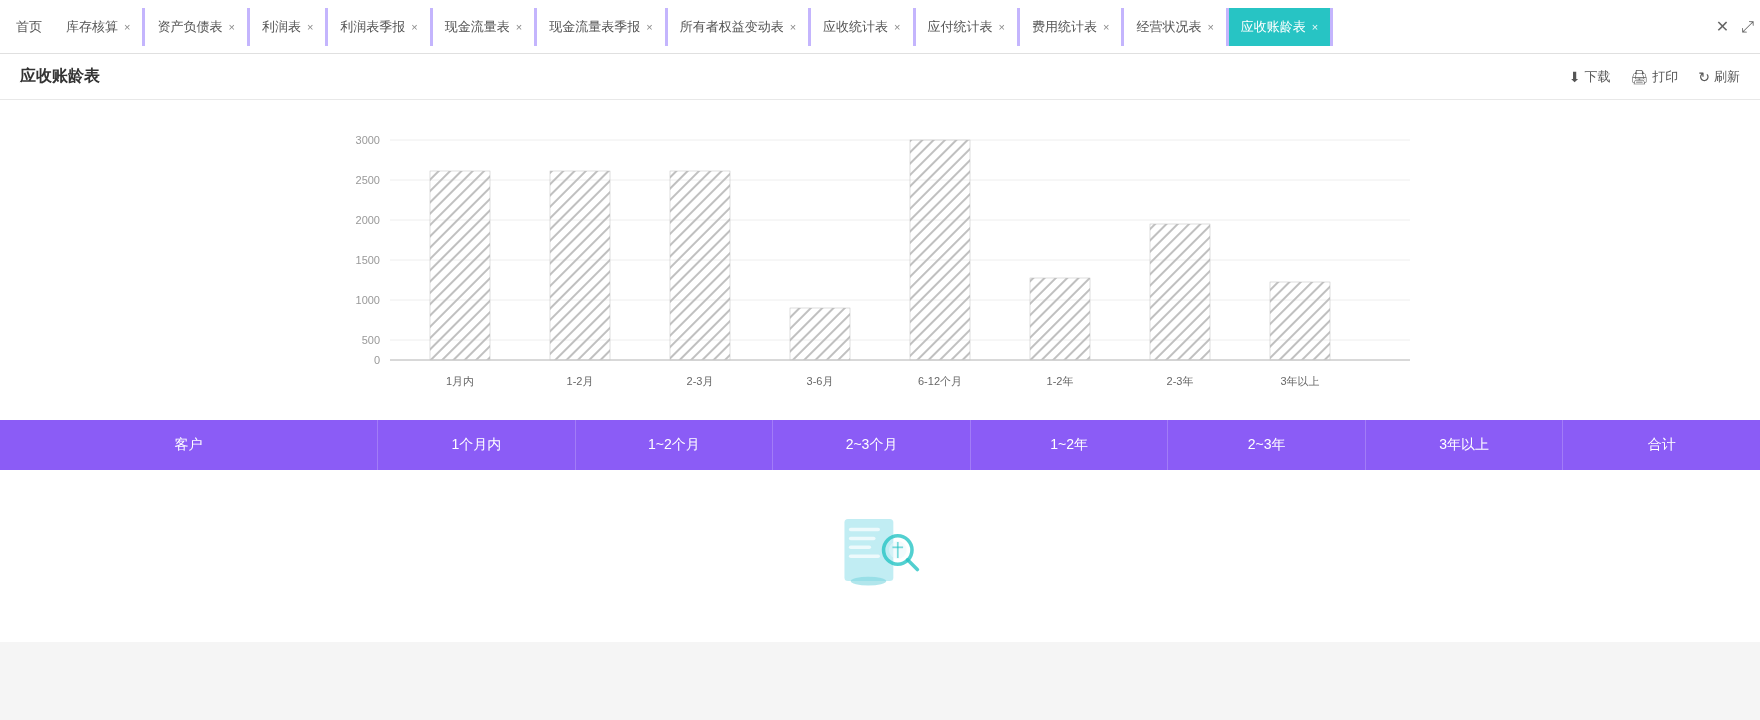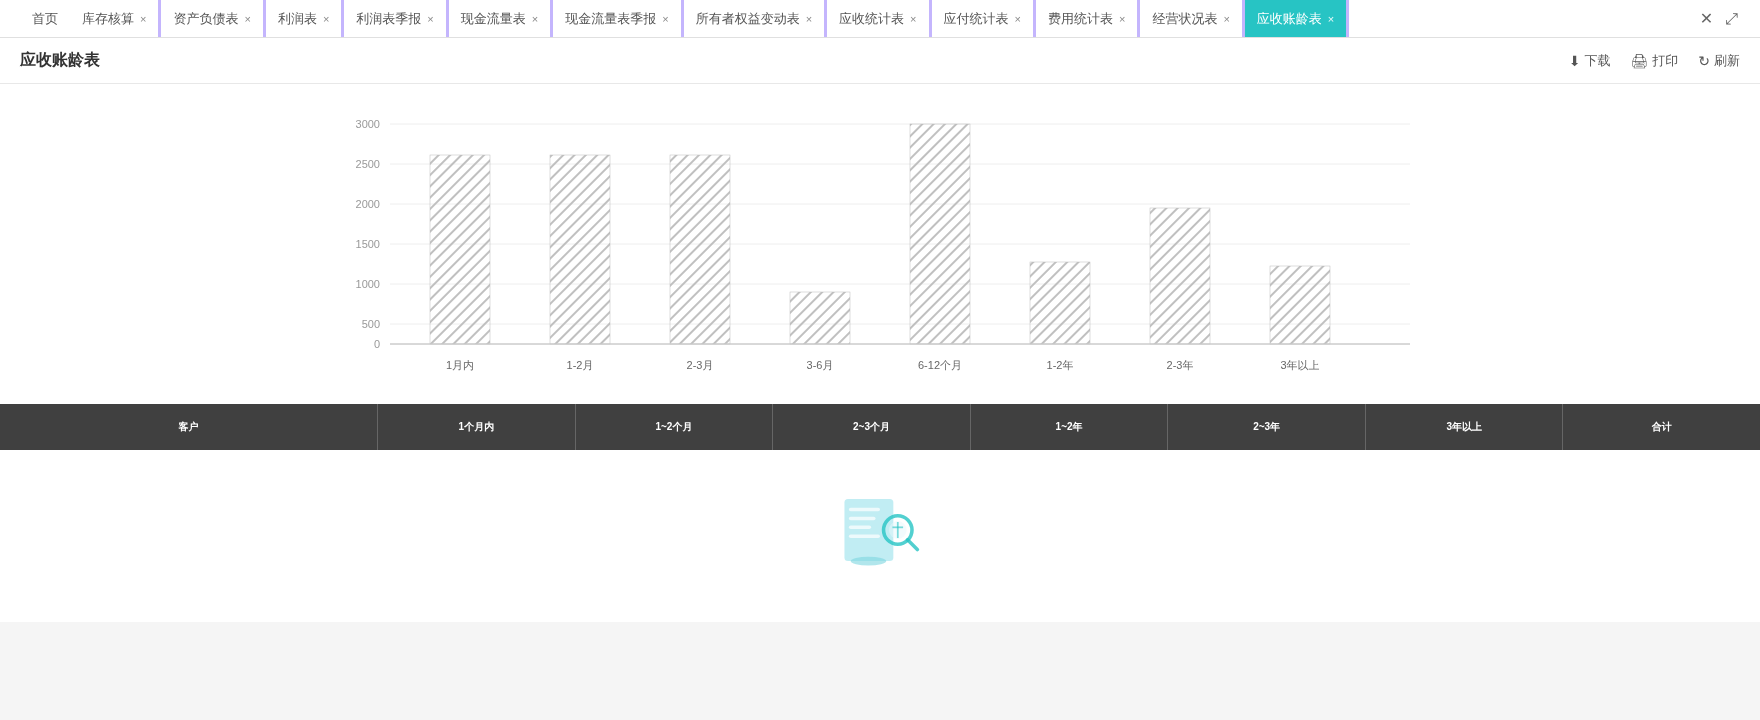--- a/index.html
+++ b/index.html
@@ -4,22 +4,22 @@
   <style>
     * { margin: 0; padding: 0; box-sizing: border-box; }
     body { font-family: "Microsoft YaHei", "PingFang SC", sans-serif; font-size: 13px; background: #f5f5f5; color: #333; }
 
     
     .tab-bar {
       display: flex;
       align-items: center;
       background: #fff;
       border-bottom: 1px solid #e0e0e0;
-      height: 38px;
-      padding: 0 20px;
+      height: 54px;
+      padding: 0 4px;
       overflow: hidden;
       position: relative;
     }
     .tab-item {
       display: flex;
       align-items: center;
       padding: 0 12px;
       height: 38px;
       font-size: 13px;
       color: #555;
@@ -98,24 +98,24 @@
     
     .chart-container {
       width: 100%;
       display: flex;
       justify-content: center;
     }
 
     
     .table-header {
       display: flex;
-      background: #404040;
+      background: #8b5cf6;
       color: #fff;
-      font-size: 10px;
-      font-weight: 700;
+      font-size: 14px;
+      font-weight: 400;
     }
     .table-header .col {
       flex: 1;
       text-align: center;
       padding: 16px 8px;
       border-right: 1px solid rgba(255,255,255,0.2);
     }
     .table-header .col:first-child { flex: 2; }
     .table-header .col:last-child { border-right: none; }
 

